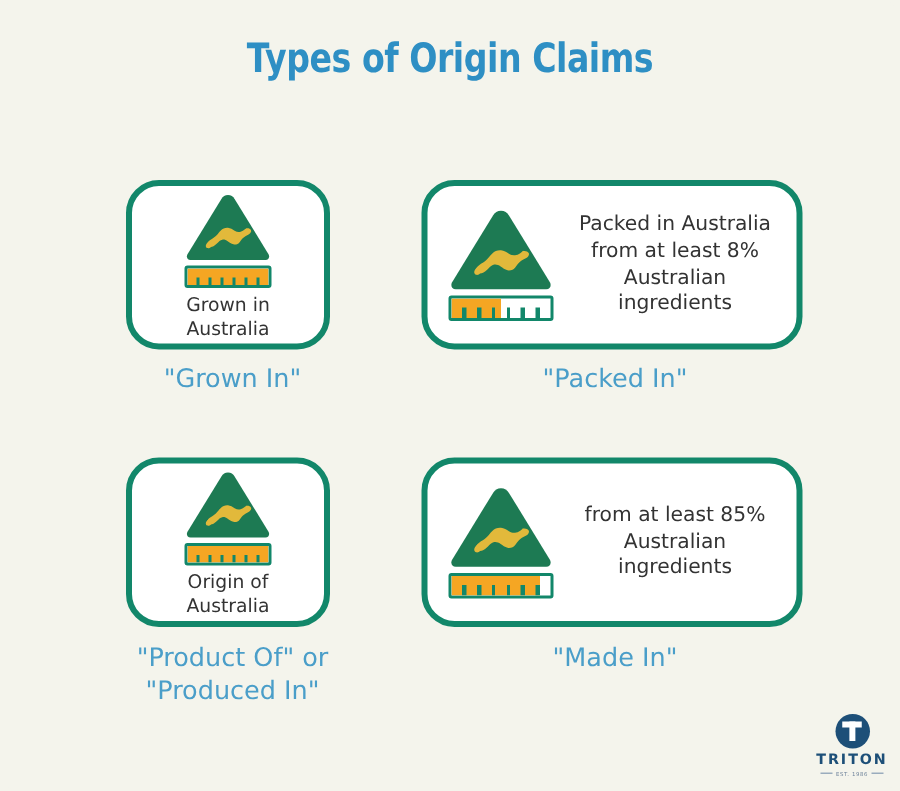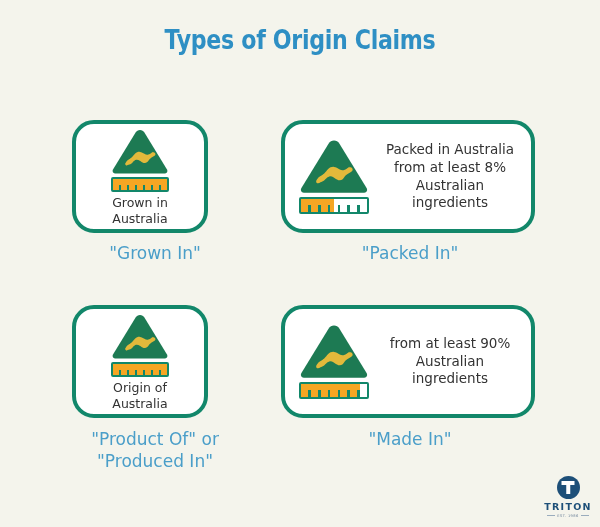--- a/index.html
+++ b/index.html
@@ -43,21 +43,21 @@
     position: absolute;
     left: 0;
     width: 600px;
   }
   .row-1 { top: 120px; }
   .row-2 { top: 305px; }
 
   .cell {
     position: absolute;
   }
-  .cell-left  { left: 72px; width: 136px; }
+  .cell-left  { left: 84px; width: 136px; }
   .cell-right { left: 281px; width: 284px; }
 
   
   .card {
     background: #ffffff;
     border: 4px solid #12876a;
     border-radius: 22px;
     box-sizing: border-box;
     display: flex;
     align-items: center;
@@ -348,21 +348,21 @@
               <i></i>
                 <i></i>
                 <i></i>
                 <i></i>
                 <i></i>
                 <i></i>
             </div>
           </div>
         </div>
         <div class="card-text">
-          <div>from at least 90%</div>
+          <div>from at least 85%</div>
           <div>Australian</div>
           <div>ingredients</div>
         </div>
       </div>
     </div>
   </div>
 
   <div class="caption cap-product">
     <div>"Product Of" or</div>
     <div>"Produced In"</div>

